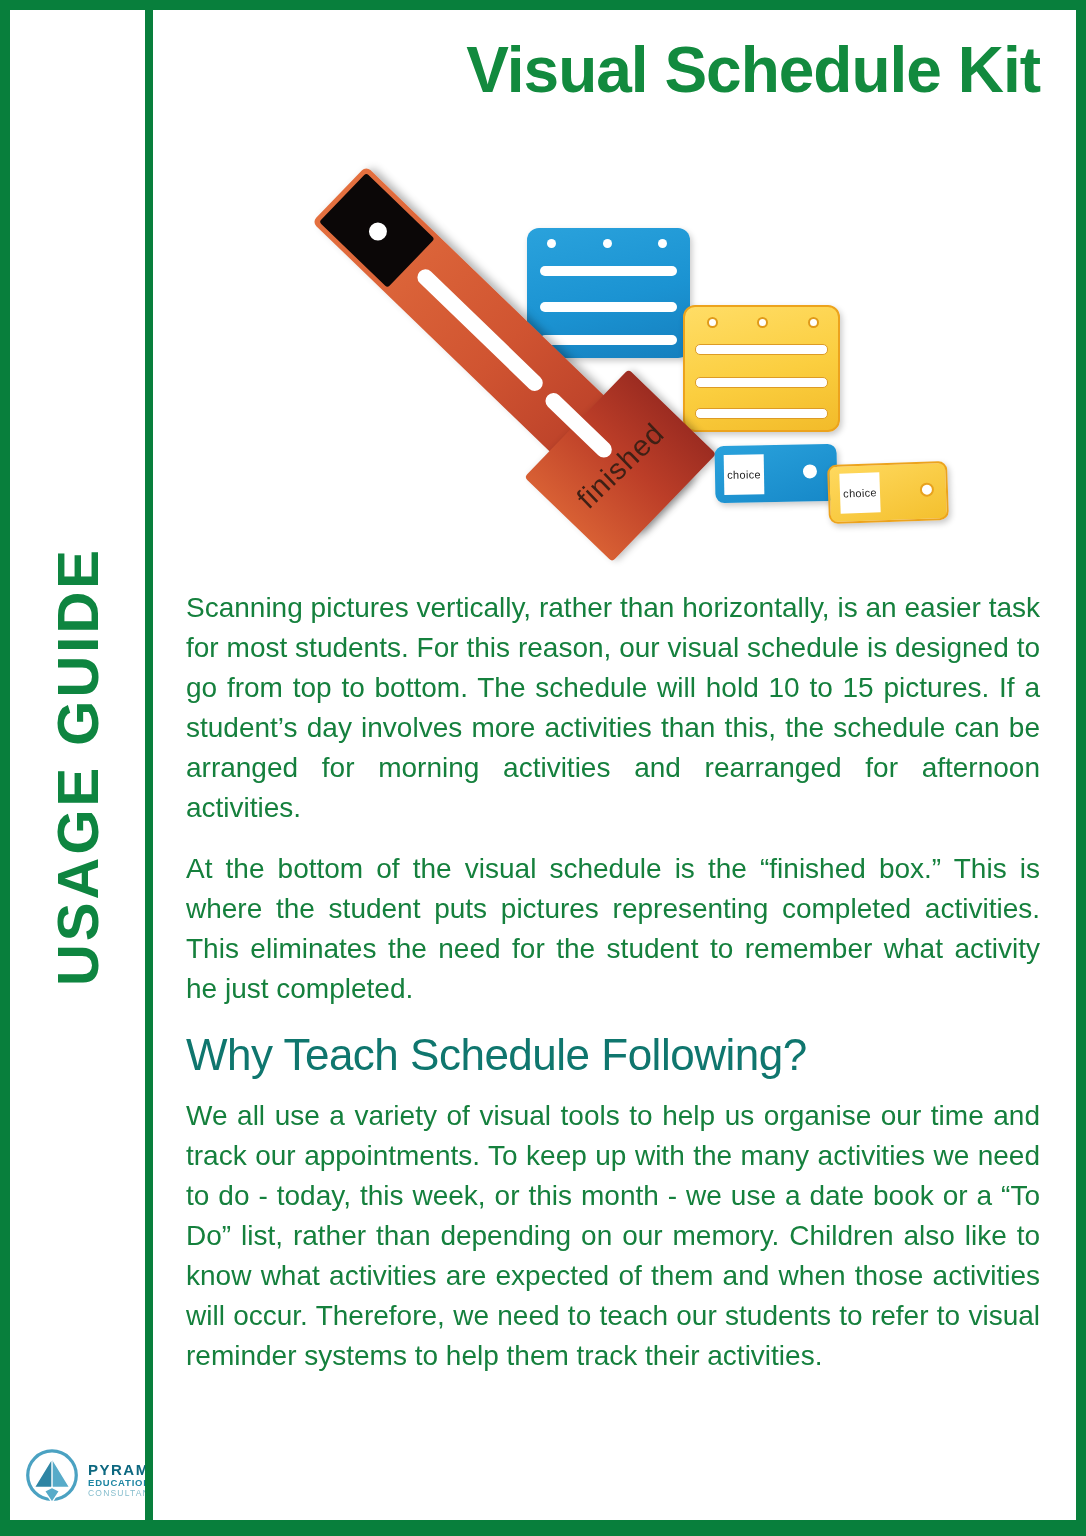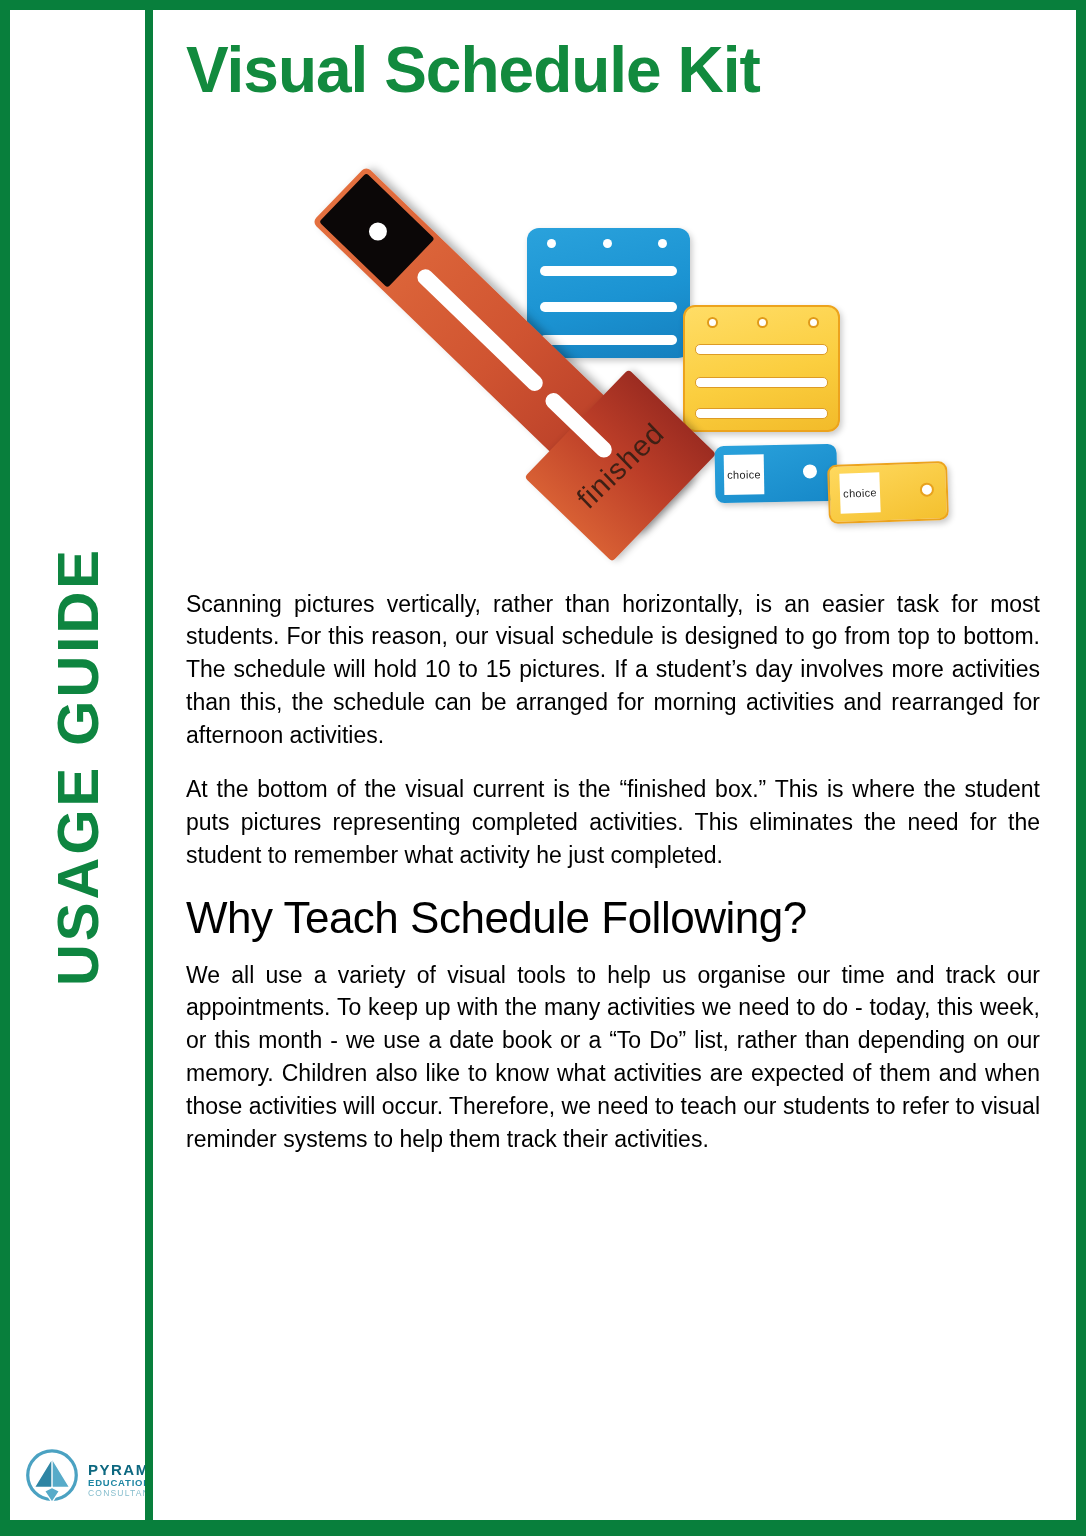--- a/index.html
+++ b/index.html
@@ -26,21 +26,21 @@
   }
   .logo { position:absolute; left:14px; bottom:8px; display:flex; align-items:center; gap:8px; }
   .logo-text { display:flex; flex-direction:column; line-height:1.15; }
   .logo-name { font-size:15px; font-weight:bold; color:#0d6880; letter-spacing:1.5px; }
   .logo-line2 { font-size:9.5px; font-weight:bold; color:#1d85a2; letter-spacing:0.8px; }
   .logo-line3 { font-size:8.5px; color:#85bdcd; letter-spacing:1.2px; }
 
   
   .main { position:absolute; left:153px; top:10px; right:10px; bottom:16px; padding:0 36px 0 33px; background:#fff; }
   h1.title {
-    margin:24px 0 0 0; text-align:left;
+    margin:24px 0 0 0; text-align:right;
     font-size:64px; line-height:1.15; font-weight:800; letter-spacing:-1px; color:#128a3e;
   }
   
   .figure { position:relative; height:412px; margin-top:52px; }
 
   .card { position:absolute; box-shadow:2px 3px 6px rgba(0,0,0,0.22); }
   .hole { position:absolute; background:#ffffff; border-radius:50%; }
   .slot { position:absolute; background:#ffffff; border-radius:5px; }
 
   .card-blue {
@@ -94,25 +94,25 @@
   }
   .choice-blue .choice-square { left:9px; top:9px; }
   .choice-yellow .choice-square { left:10px; top:7px; }
   .choice-text { font-size:11px; color:#222; letter-spacing:0.3px; }
   .choice-blue .hole { left:88px; top:20px; width:14px; height:14px; }
   .choice-yellow .hole { left:90px; top:19px; width:14px; height:14px; border:2px solid #e8a21e; box-sizing:border-box; }
 
   
   .bodytext p {
     margin:16px 0 21px 0; text-align:justify;
-    font-size:23px; line-height:1.43; color:#000000;
+    font-size:28px; line-height:1.43; color:#15803d;
   }
   .bodytext p + p { margin-top:0; }
   h2.section {
-    margin:8px 0 10px 0; font-size:44px; font-weight:400; color:#000000; letter-spacing:-0.5px;
+    margin:8px 0 10px 0; font-size:44px; font-weight:400; color:#0f766e; letter-spacing:-0.5px;
   }
 </style>
 </head>
 <body>
 
 <div class="page">
 
   <div class="sidebar">
     <div class="usage-wrap">
       <div class="usage-label">USAGE GUIDE</div>
@@ -181,20 +181,20 @@
         <span class="choice-square">
           <span class="choice-text">choice</span>
         </span>
         <span class="hole"></span>
       </div>
 
     </div>
 
     <div class="bodytext">
       <p>Scanning pictures vertically, rather than horizontally, is an easier task for most students. For this reason, our visual schedule is designed to go from top to bottom. The schedule will hold 10 to 15 pictures. If a student’s day involves more activities than this, the schedule can be arranged for morning activities and rearranged for afternoon activities.</p>
-      <p>At the bottom of the visual current is the “finished box.” This is where the student puts pictures representing completed activities. This eliminates the need for the student to remember what activity he just completed.</p>
+      <p>At the bottom of the visual schedule is the “finished box.” This is where the student puts pictures representing completed activities. This eliminates the need for the student to remember what activity he just completed.</p>
       <h2 class="section">Why Teach Schedule Following?</h2>
       <p>We all use a variety of visual tools to help us organise our time and track our appointments. To keep up with the many activities we need to do - today, this week, or this month - we use a date book or a “To Do” list, rather than depending on our memory. Children also like to know what activities are expected of them and when those activities will occur. Therefore, we need to teach our students to refer to visual reminder systems to help them track their activities.</p>
     </div>
   </div>
 
   <div class="frame"></div>
 </div>
 
 </body></html>

